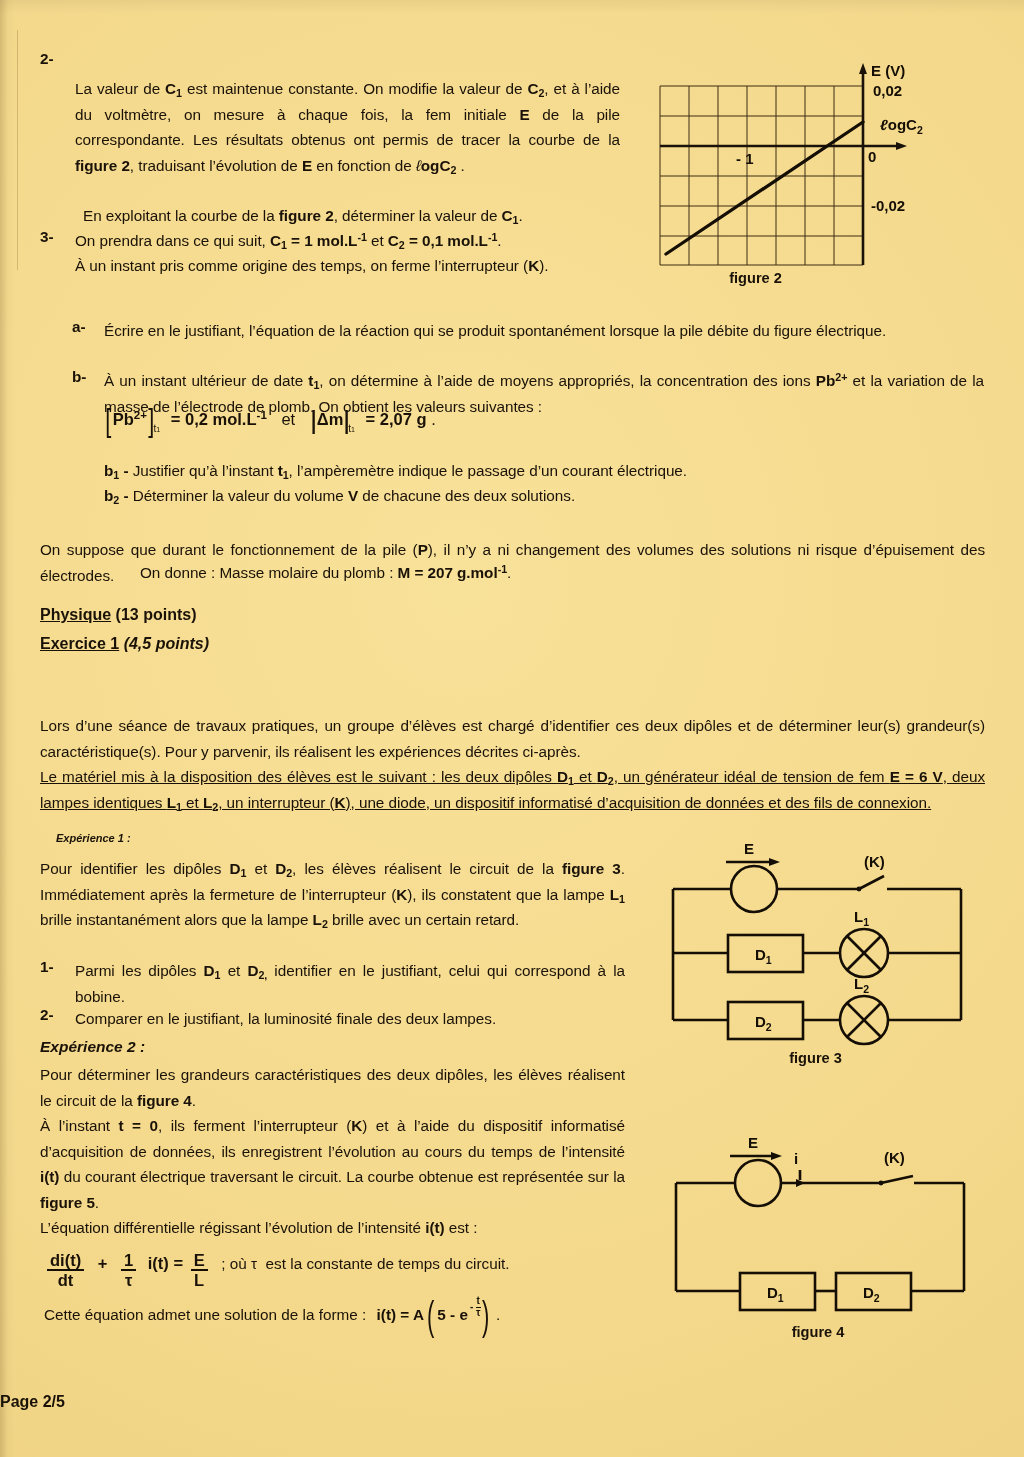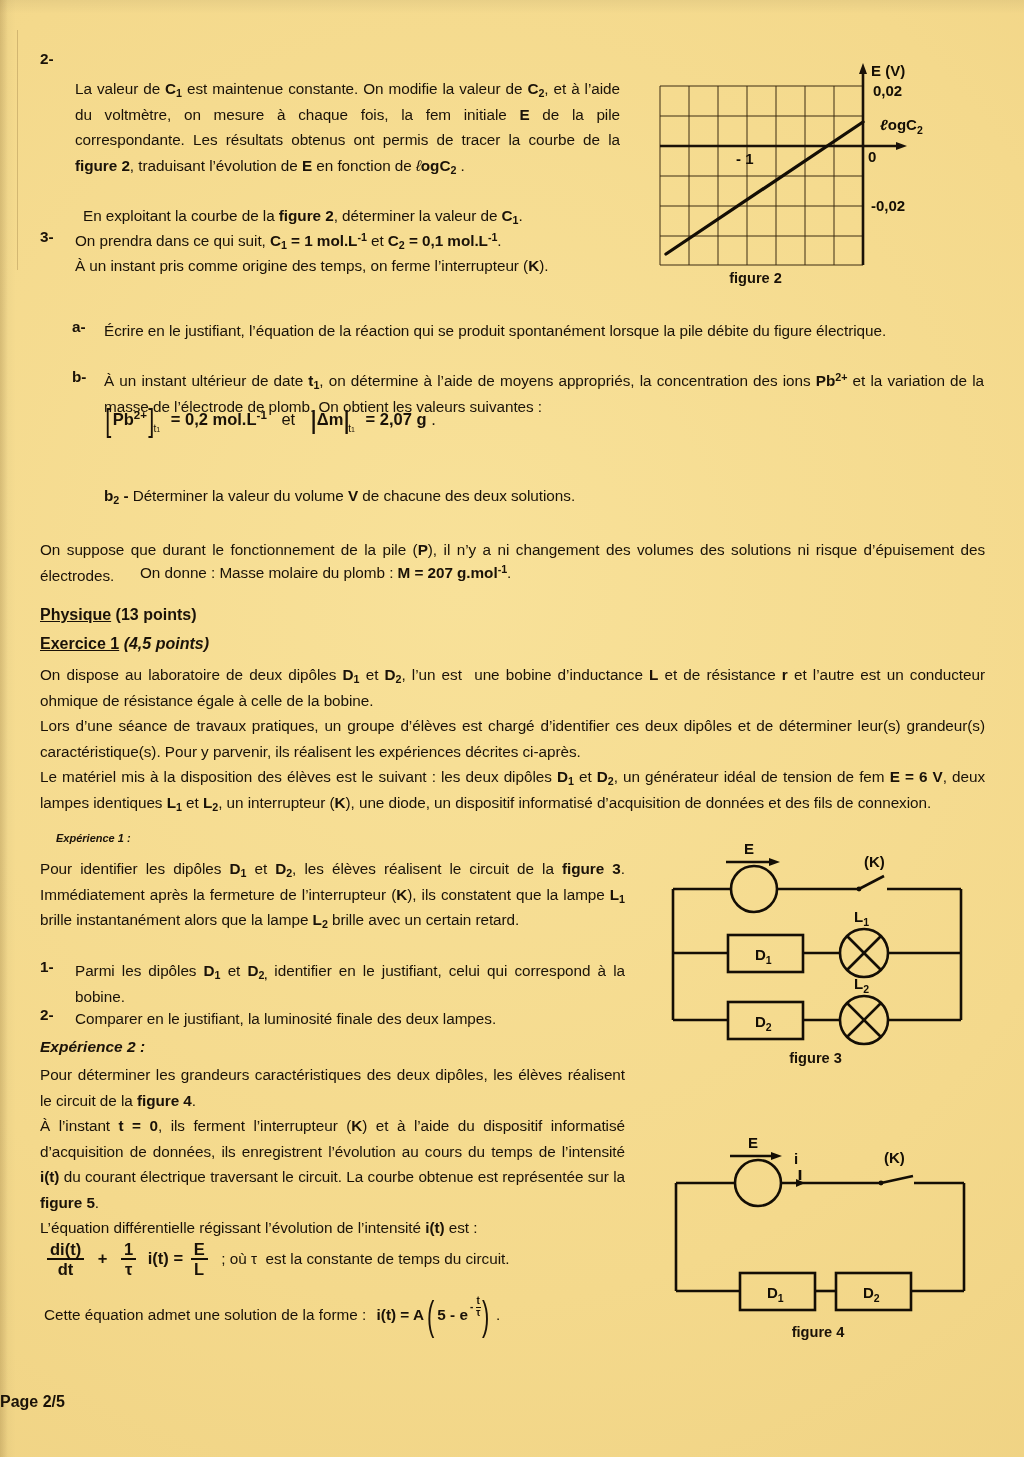--- a/index.html
+++ b/index.html
@@ -80,21 +80,21 @@
 
   
   .frac {
     display: inline-block;
     vertical-align: middle;
     text-align: center;
     line-height: 1.12;
     font-weight: bold;
     margin: 0 3px;
   }
-  .frac .top { display: block; padding: 0 3px; }
+  .frac .top { display: block; padding: 0 3px; margin-top: 11px; }
   .frac .bot { display: block; border-top: 2px solid #140e05; padding: 0 3px; }
 
   .bigparen {
     display: inline-block;
     font-size: 40px;
     font-weight: normal;
     vertical-align: middle;
     transform: scaleX(0.55);
     line-height: 0.8;
   }
@@ -205,20 +205,23 @@
   </div>
 
   <div class="blk" style="left:104px; top:410px; font-size:16.5px;">
     <span class="sqbr">[</span><b>Pb<sup>2+</sup></b><span class="sqbr">]</span><span style="font-size:10px; position:relative; top:7px; left:-2px;">t<span style="font-size:7px;">1</span></span>
     <b style="margin-left:4px;">= 0,2 mol.L<sup>-1</sup></b>
     <span style="margin:0 10px;">et</span>
     <span class="vbar">|</span><b>Δm</b><span class="vbar">|</span><span style="font-size:10px; position:relative; top:7px; left:-2px;">t<span style="font-size:7px;">1</span></span>
     <b style="margin-left:4px;">= 2,07 g</b> .
   </div>
 
+  <div class="blk t" style="left:104px; top:458px; width:880px;">
+    <b>b<sub>1</sub> - </b> Justifier qu’à l’instant <b>t<sub>1</sub></b>, l’ampèremètre indique le passage d’un courant électrique.
+  </div>
   <div class="blk t" style="left:104px; top:483px; width:880px;">
     <b>b<sub>2</sub> - </b> Déterminer la valeur du volume <b>V</b> de chacune des deux solutions.
   </div>
 
   <div class="blk t" style="left:140px; top:512px; width:860px;margin-top:48px;">
     On donne : Masse molaire du plomb : <b>M = 207 g.mol<sup>-1</sup></b>.
   </div>
 
   <div class="blk t just" style="left:40px; top:537px; width:945px;">
     On suppose que durant le fonctionnement de la pile (<b>P</b>), il n’y a ni changement des volumes des solutions ni risque d’épuisement des électrodes.
@@ -226,29 +229,25 @@
 
   <div class="blk" style="left:40px; top:606px; font-size:16px;">
     <b class="u">Physique</b>
     <b>(13 points)</b>
   </div>
   <div class="blk" style="left:40px; top:635px; font-size:16px;">
     <b class="u">Exercice 1</b>
     <b class="i">(4,5 points)</b>
   </div>
 
-  <div class="blk t just" style="left:40px; top:662px; width:945px;">
-    On dispose au laboratoire de deux dipôles <b>D<sub>1</sub></b> et <b>D<sub>2</sub></b>, l’un est&nbsp; une bobine d’inductance <b>L</b> et de résistance <b>r</b> et
-    l’autre est un conducteur ohmique de résistance égale à celle de la bobine.
-  </div>
   <div class="blk t just" style="left:40px; top:713px; width:945px;">
     Lors d’une séance de travaux pratiques, un groupe d’élèves est chargé d’identifier ces deux dipôles et de
     déterminer leur(s) grandeur(s) caractéristique(s). Pour y parvenir, ils réalisent les expériences décrites ci-après.
   </div>
-  <div class="blk t just" style="left:40px; top:764px; width:945px;">
+  <div class="blk t just" style="left:40px; top:764px; width:945px;text-decoration:underline;">
     Le matériel mis à la disposition des élèves est le suivant : les deux dipôles <b>D<sub>1</sub></b> et <b>D<sub>2</sub></b>, un générateur idéal de
     tension de fem <b>E = 6 V</b>, deux lampes identiques <b>L<sub>1</sub></b> et <b>L<sub>2</sub></b>, un interrupteur (<b>K</b>), une diode, un dispositif informatisé
     d’acquisition de données et des fils de connexion.
   </div>
 
   <div class="blk" style="left:56px; top:832px; font-size:11px;">
     <b class="i">Expérience 1 :</b>
   </div>
   <div class="blk t just" style="left:40px; top:856px; width:585px;">
     Pour identifier les dipôles <b>D<sub>1</sub></b> et <b>D<sub>2</sub></b>, les élèves réalisent le circuit de la

